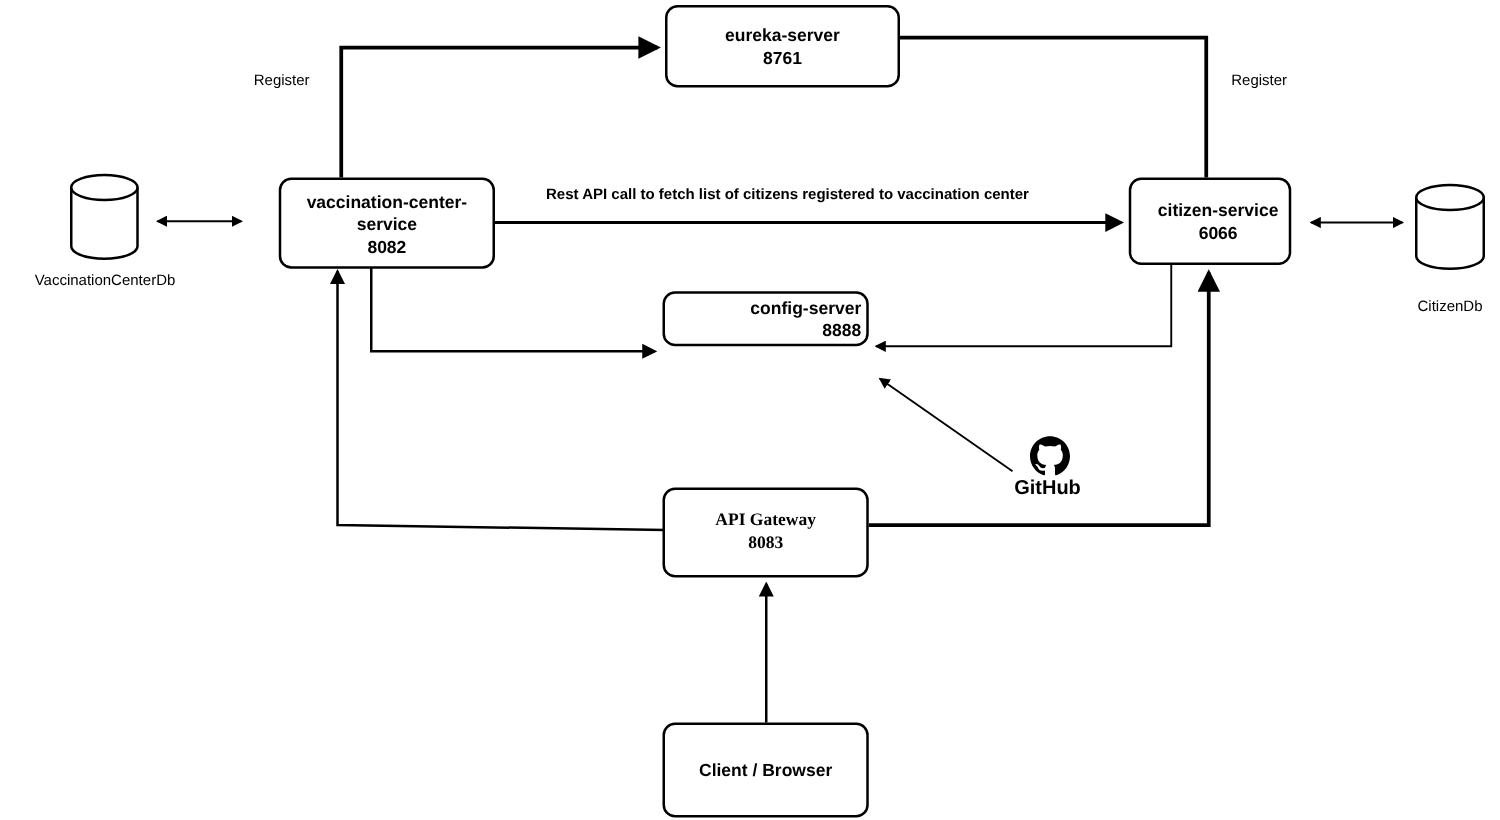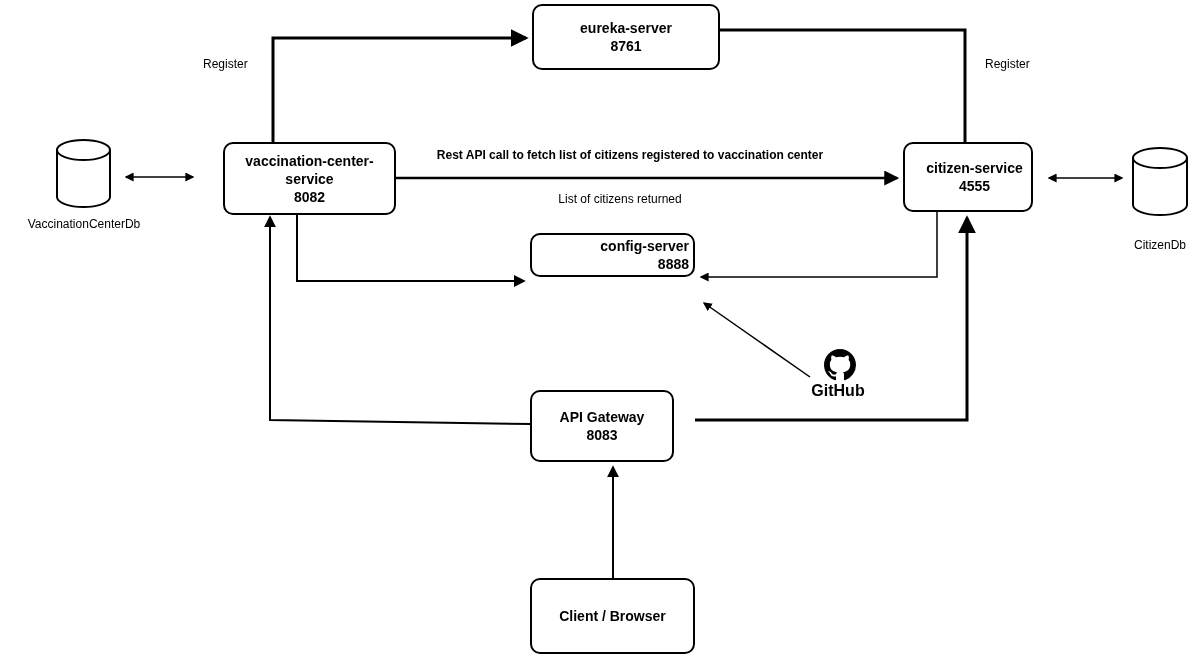--- a/index.html
+++ b/index.html
@@ -33,21 +33,21 @@
     text-align: center;
     font-weight: bold;
     font-size: 14px;
     line-height: 18px;
     padding: 2px 4px;
   }
   #node-eureka   { left: 532px; top: 4px;   width: 188px; height: 66px; }
   #node-vacc     { left: 200px; top: 142px; width: 173px; height: 73px; margin-left: 23px; }
   #node-citizen  { left: 903px; top: 142px; width: 130px; height: 70px; padding-left: 17px; }
   #node-config   { left: 530px; top: 233px; width: 165px; height: 44px; align-items: flex-end; }
-  #node-gateway  { left: 530px; top: 390px; width: 144px; height: 72px; }
+  #node-gateway  { left: 530px; top: 390px; width: 165px; height: 72px; font-family: Liberation Serif, serif; }
   #node-client   { left: 530px; top: 578px; width: 165px; height: 76px; text-align: right; }
   .lbl {
     position: absolute;
     font-size: 12px;
     line-height: 18px;
     white-space: nowrap;
   }
   #lbl-register-left  { left: 203px; top: 55px; }
   #lbl-register-right { left: 985px; top: 55px; }
   #lbl-rest-api       { left: 370px; top: 146px; width: 520px; text-align: center; font-weight: bold; }
@@ -113,37 +113,36 @@
     <div>8761</div>
   </div>
 
   <div class="node" id="node-vacc">
     <div>vaccination-center-service</div>
     <div>8082</div>
   </div>
 
   <div class="node" id="node-citizen">
     <div>citizen-service</div>
-    <div>4555</div>
+    <div>6066</div>
   </div>
 
   <div class="node" id="node-config">
     <div>config-server</div>
     <div>8888</div>
   </div>
 
   <div class="node" id="node-gateway">
     <div>API Gateway</div>
     <div>8083</div>
   </div>
 
   <div class="node" id="node-client">
     <div>Client / Browser</div>
   </div>
 
   <div class="lbl" id="lbl-register-left">Register</div>
   <div class="lbl" id="lbl-register-right">Register</div>
   <div class="lbl" id="lbl-rest-api">Rest API call to fetch list of citizens registered to vaccination center</div>
-  <div class="lbl" id="lbl-list-returned">List of citizens returned</div>
   <div class="lbl" id="lbl-vacc-db">VaccinationCenterDb</div>
   <div class="lbl" id="lbl-citizen-db">CitizenDb</div>
   <div class="lbl" id="lbl-github">GitHub</div>
 </div>
 
 </body></html>

